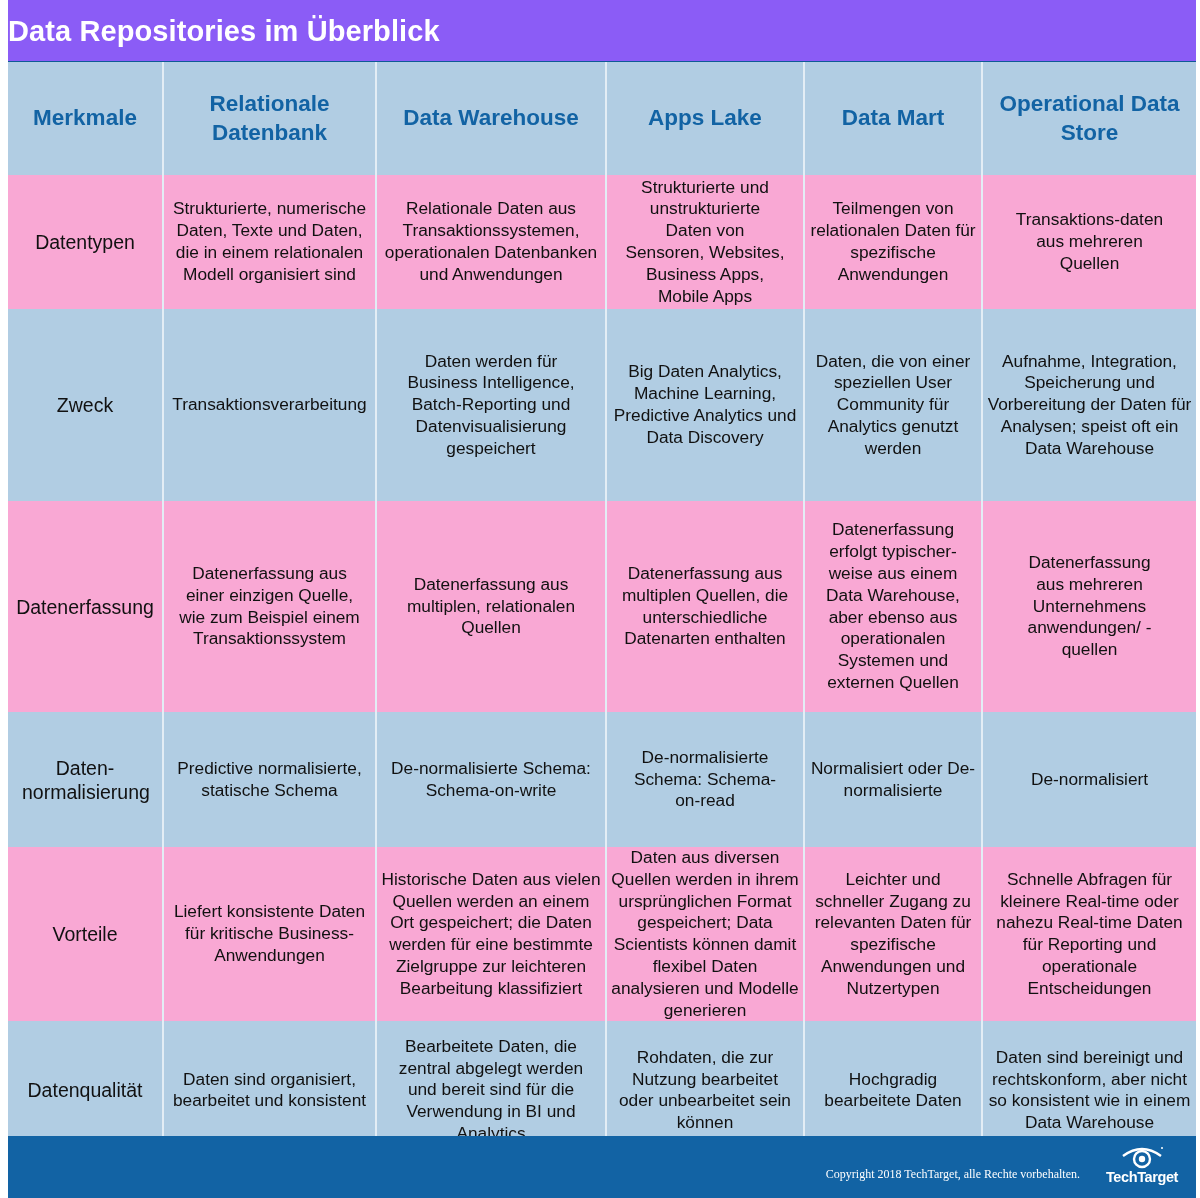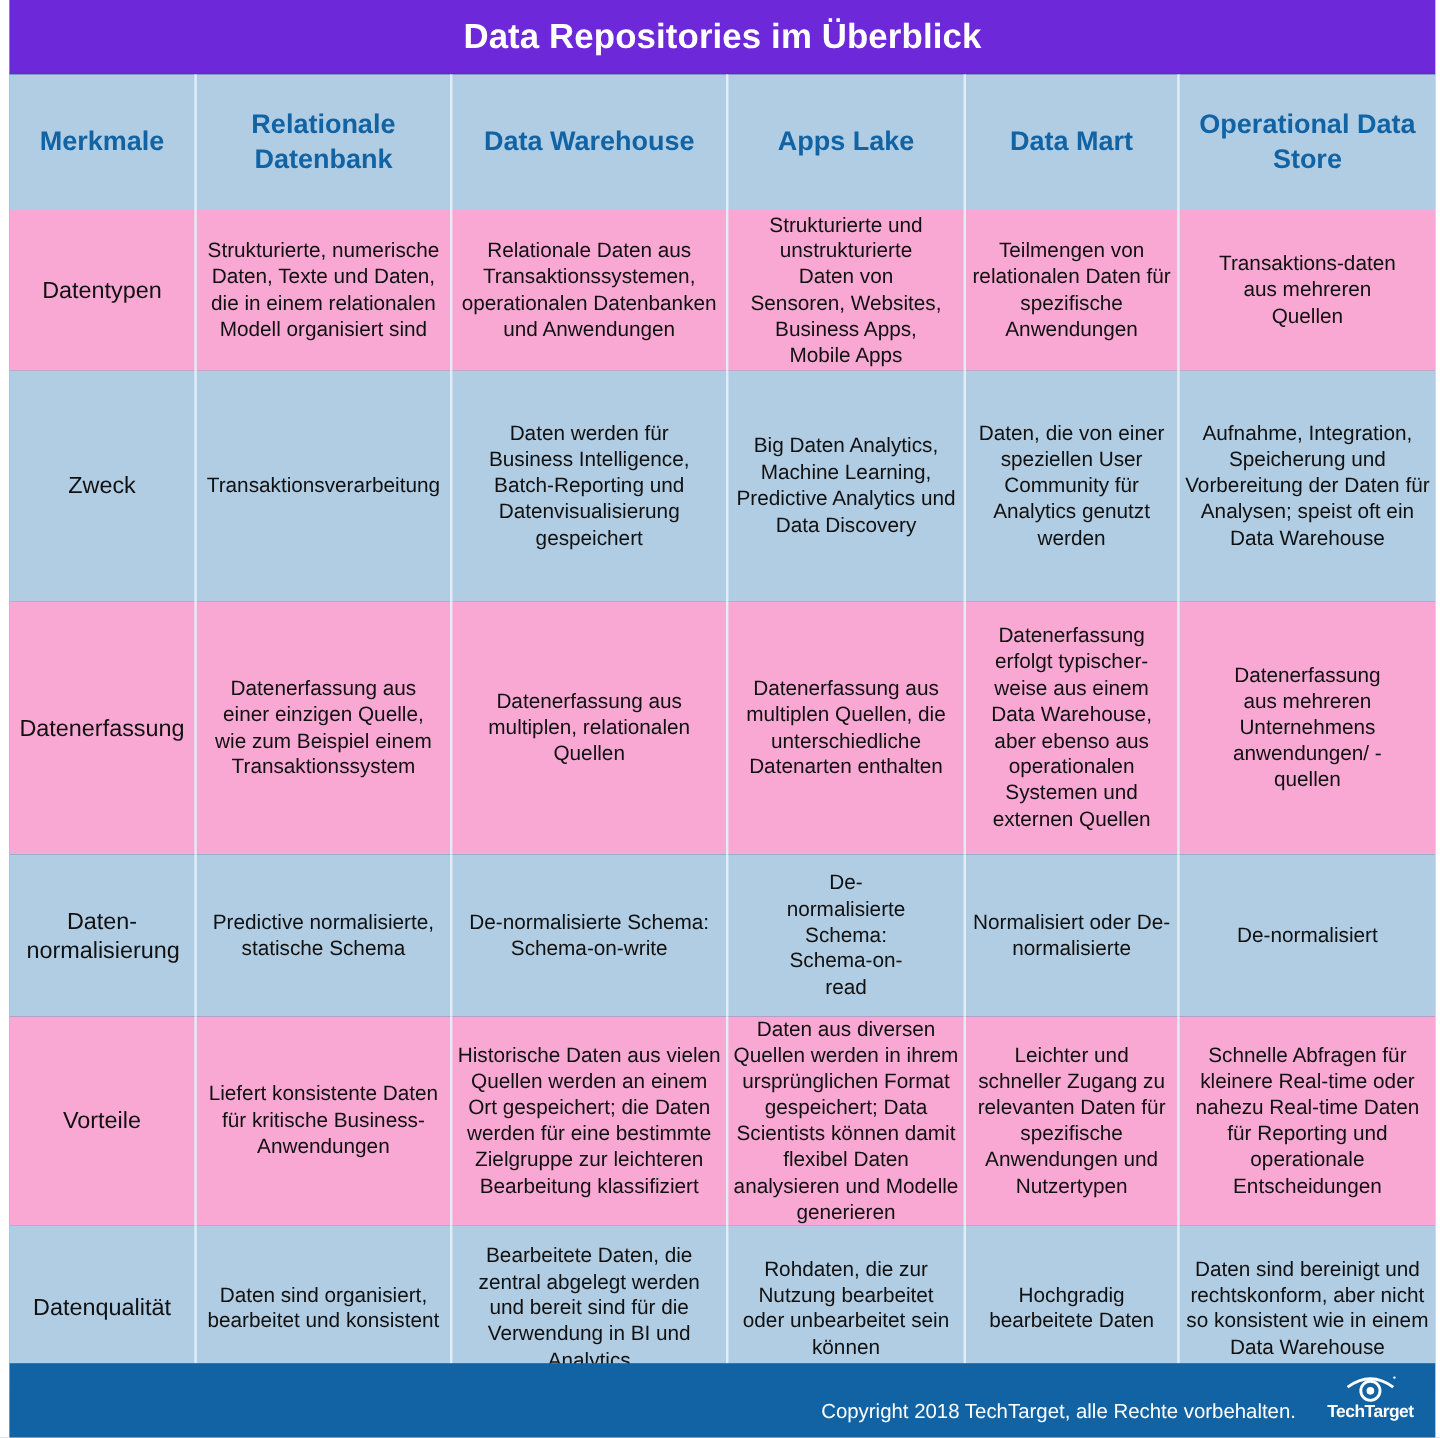--- a/index.html
+++ b/index.html
@@ -21,24 +21,24 @@
       width: 1188px;
       height: 1198px;
       background: #1263a4;
     }
     .title-bar {
       position: absolute;
       left: 0;
       top: 0;
       width: 1188px;
       height: 61px;
-      background: #6d28d9;
+      background: #8b5cf6;
       display: flex;
       align-items: center;
-      justify-content: center;
+      justify-content: flex-start;
       border-bottom: 1px solid #0f5a96;
     }
     .title-bar h1 {
       margin: 0;
       color: #ffffff;
       font-weight: bold;
       font-size: 29px;
       letter-spacing: 0.1px;
       padding-top: 2px;
     }
@@ -83,21 +83,22 @@
       top: 1136px;
       width: 1188px;
       height: 62px;
       background: #1263a4;
     }
     .footer .copyright {
       position: absolute;
       right: 116px;
       top: 31px;
       color: #ffffff;
-      font-size: 17px;
+      font-size: 12px;
+      font-family: Liberation Serif, serif;
     }
     .footer .logo {
       position: absolute;
       right: 8px;
       top: 8px;
       width: 92px;
       height: 46px;
     }
     .logo svg {
       position: absolute;
@@ -168,21 +169,21 @@
       <td>Datenerfassung aus multiplen, relationalen Quellen</td>
       <td>Datenerfassung aus multiplen Quellen, die unterschiedliche Datenarten enthalten</td>
       <td style="padding:0 16px">Datenerfassung erfolgt typischer-weise aus einem Data Warehouse, aber ebenso aus operationalen Systemen und externen Quellen</td>
       <td style="padding:0 38px">Datenerfassung aus mehreren Unternehmens anwendungen/ -quellen</td>
     </tr>
 
     <tr class="dark" style="height:135px">
       <td class="label" style="padding:0 14px">Daten-normalisierung</td>
       <td>Predictive normalisierte, statische Schema</td>
       <td>De-normalisierte Schema: Schema-on-write</td>
-      <td style="padding:0 42px">De-normalisierte Schema: Schema-on-read</td>
+      <td style="padding:0 20px">De-normalisierte Schema: Schema-on-read</td>
       <td>Normalisiert oder De-normalisierte</td>
       <td>De-normalisiert</td>
     </tr>
 
     <tr class="light" style="height:173px">
       <td class="label">Vorteile</td>
       <td>Liefert konsistente Daten für kritische Business-Anwendungen</td>
       <td>Historische Daten aus vielen Quellen werden an einem Ort gespeichert; die Daten werden für eine bestimmte Zielgruppe zur leichteren Bearbeitung klassifiziert</td>
       <td>Daten aus diversen Quellen werden in ihrem ursprünglichen Format gespeichert; Data Scientists können damit flexibel Daten analysieren und Modelle generieren</td>
       <td>Leichter und schneller Zugang zu relevanten Daten für spezifische Anwendungen und Nutzertypen</td>

